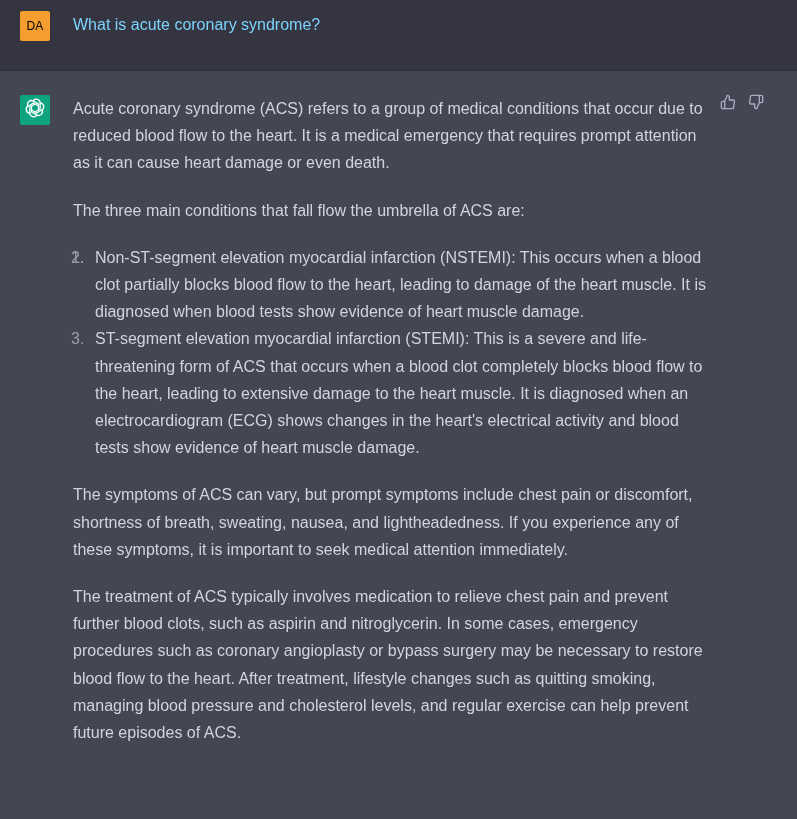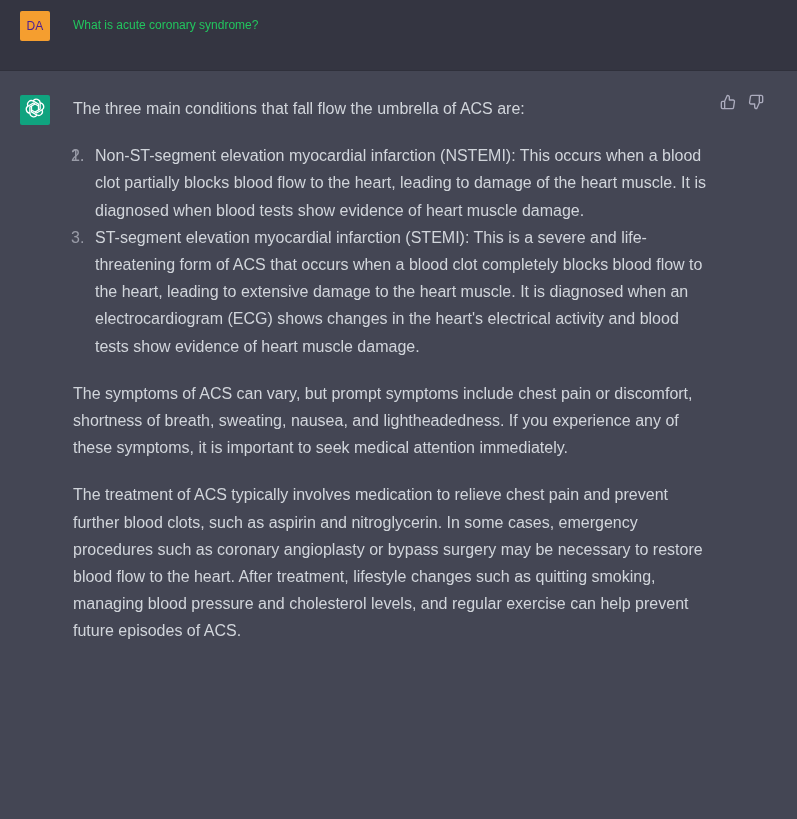--- a/index.html
+++ b/index.html
@@ -19,34 +19,34 @@
       box-sizing: border-box;
     }
     .avatar-user {
       position: absolute;
       left: 20px;
       top: 11px;
       width: 30px;
       height: 30px;
       background: #f59e2f;
       border-radius: 2px;
-      color: #4c1d95;
+      color: #000000;
       font-size: 12px;
       display: flex;
       align-items: center;
       justify-content: center;
       letter-spacing: 0.2px;
     }
     .user-text {
       position: absolute;
       left: 73px;
       top: 13px;
-      font-size: 12px;
+      font-size: 16px;
       line-height: 24px;
-      color: #22c55e;
+      color: #7dd3fc;
     }
     .assistant-row {
       position: relative;
       background: #444654;
       height: 748px;
     }
     .avatar-bot {
       position: absolute;
       left: 20px;
       top: 24px;
@@ -121,20 +121,21 @@
           <path d="M-2.2 -7.5 A4.2 4.2 0 0 1 5.6 -5.2 L5.6 1.2 L0 4.4" transform="rotate(120)"></path>
           <path d="M-2.2 -7.5 A4.2 4.2 0 0 1 5.6 -5.2 L5.6 1.2 L0 4.4" transform="rotate(180)"></path>
           <path d="M-2.2 -7.5 A4.2 4.2 0 0 1 5.6 -5.2 L5.6 1.2 L0 4.4" transform="rotate(240)"></path>
           <path d="M-2.2 -7.5 A4.2 4.2 0 0 1 5.6 -5.2 L5.6 1.2 L0 4.4" transform="rotate(300)"></path>
         </g>
       </svg>
     </span>
   </div>
 
   <div class="content">
+    <p>Acute coronary syndrome (ACS) refers to a group of medical conditions that occur due to reduced blood flow to the heart. It is a medical emergency that requires prompt attention as it can cause heart damage or even death.</p>
     <p>The three main conditions that fall flow the umbrella of ACS are:</p>
     <ol>
       <li>
         <span class="num">1.</span>
       </li>
       <li>
         <span class="num">2.</span>
         <span>Non-ST-segment elevation myocardial infarction (NSTEMI): This occurs when a blood clot partially blocks blood flow to the heart, leading to damage of the heart muscle. It is diagnosed when blood tests show evidence of heart muscle damage.</span>
       </li>
       <li>

